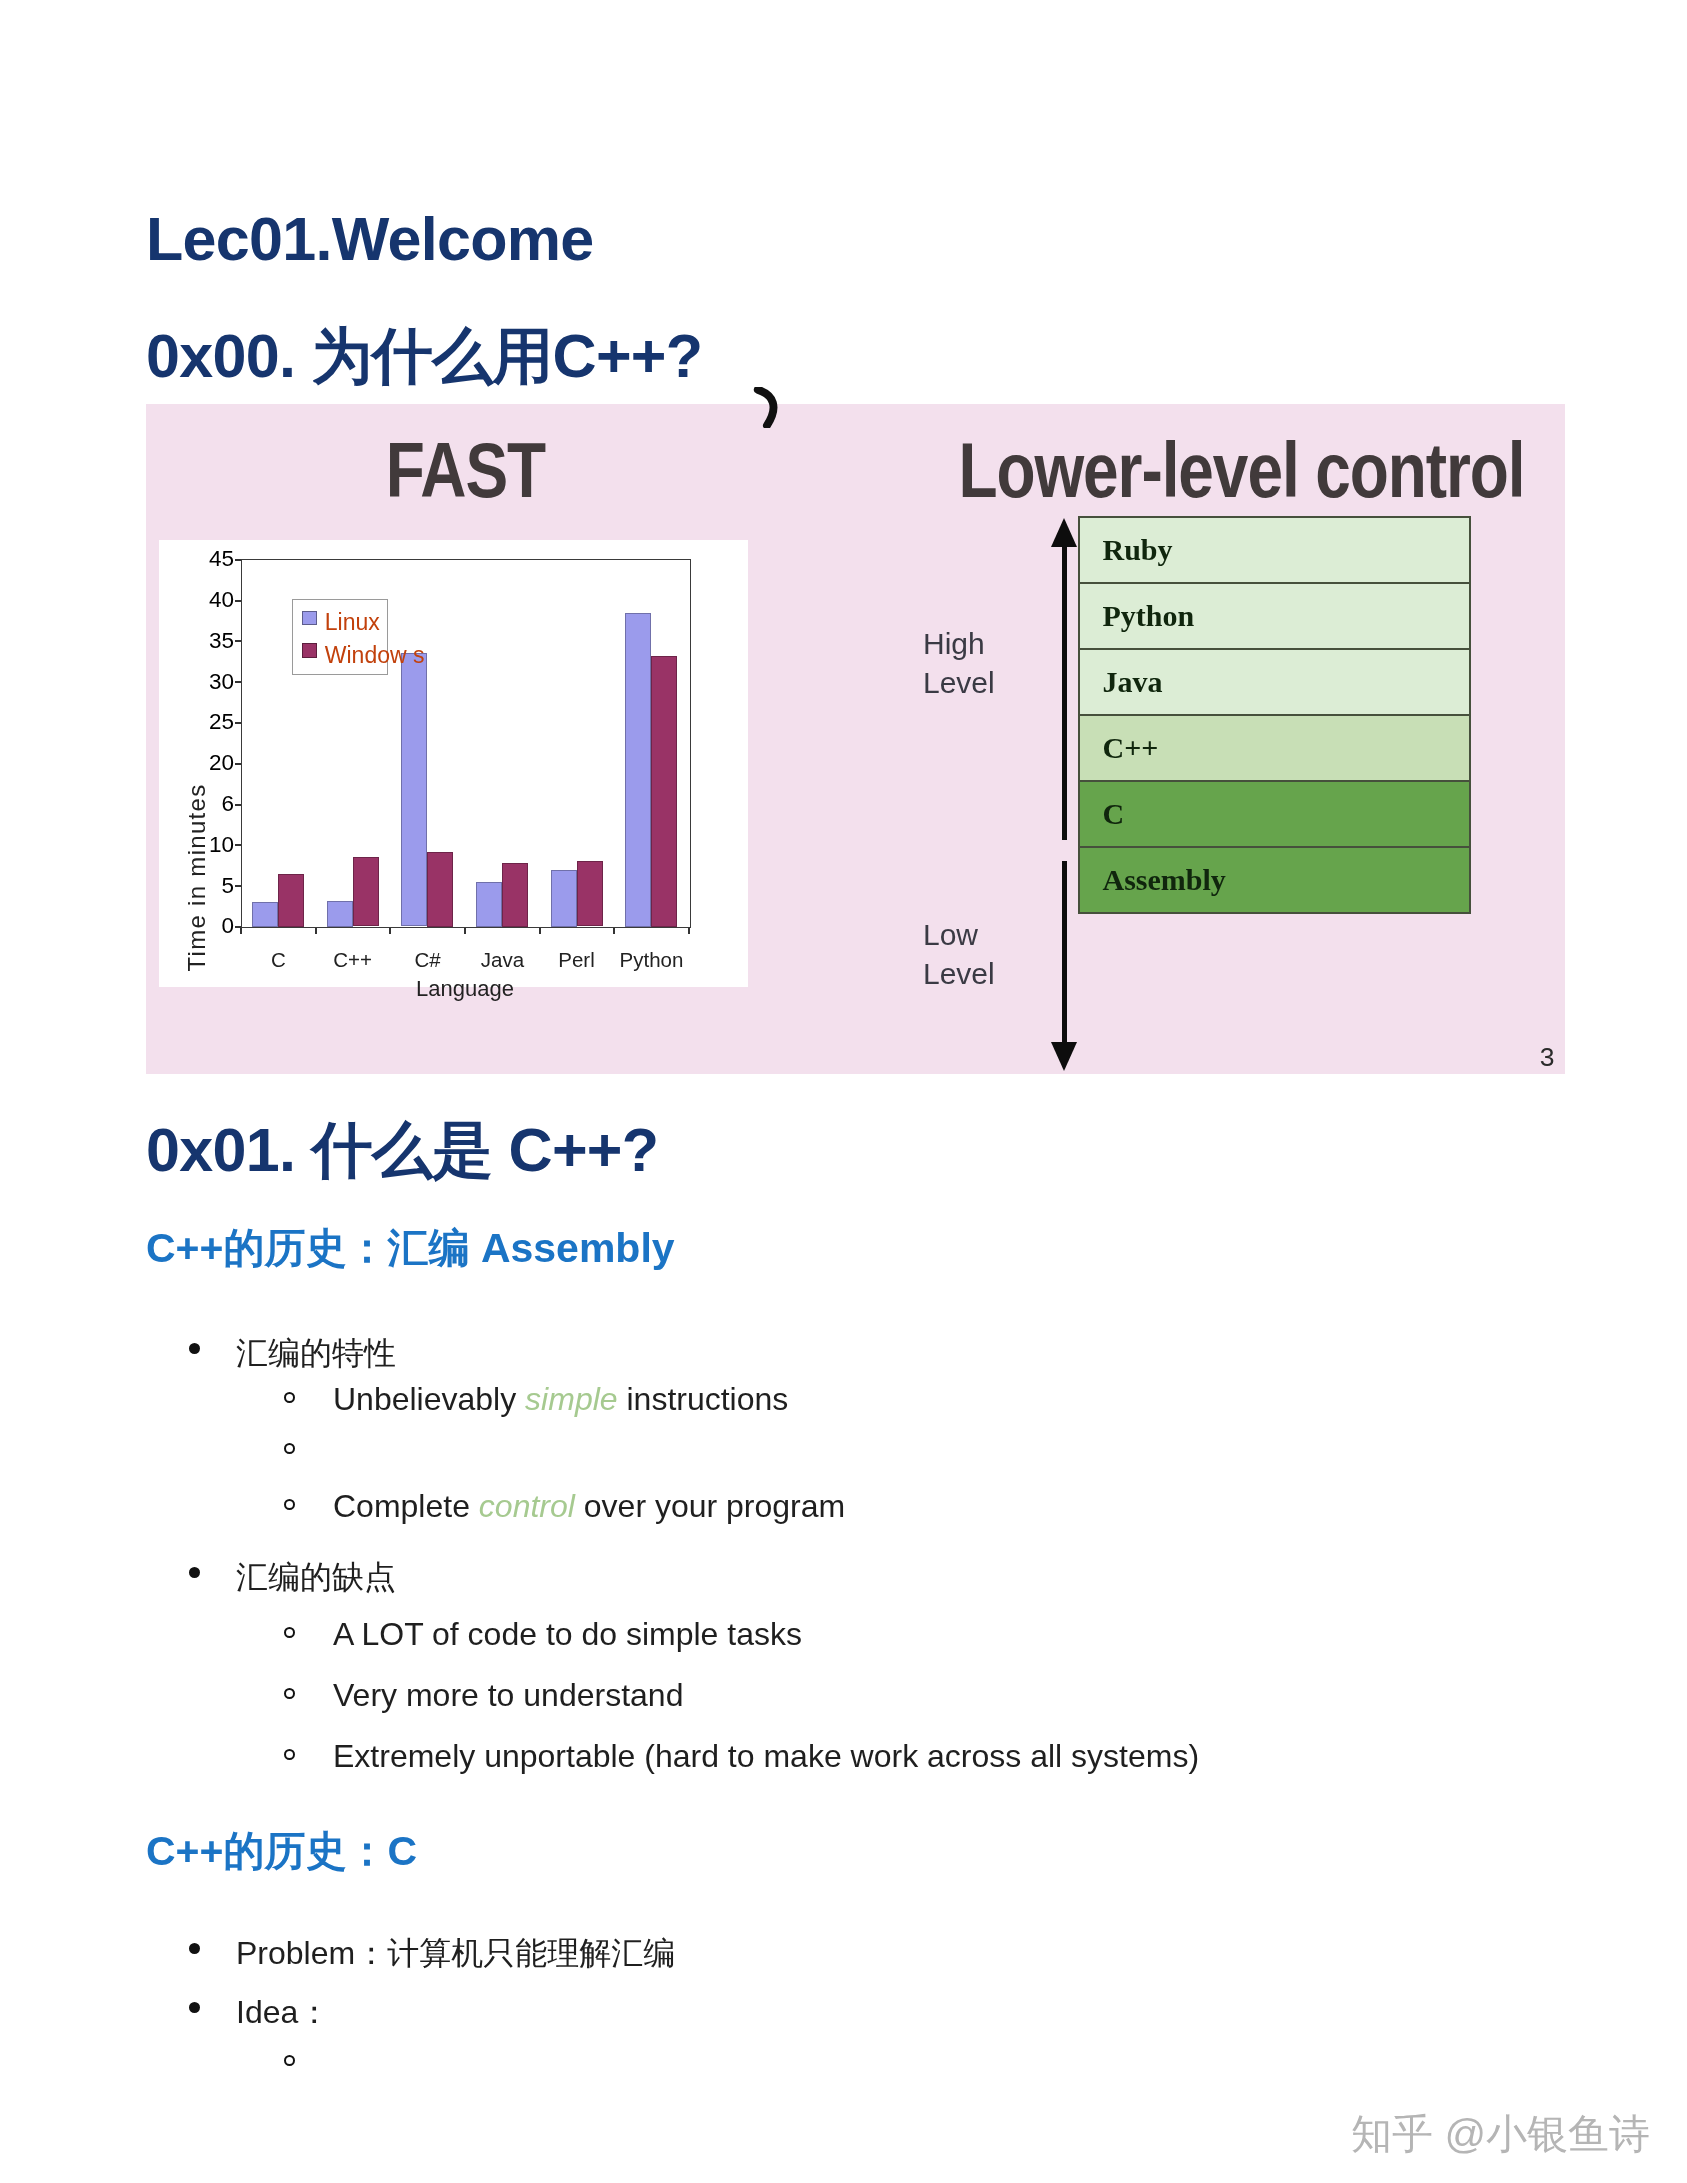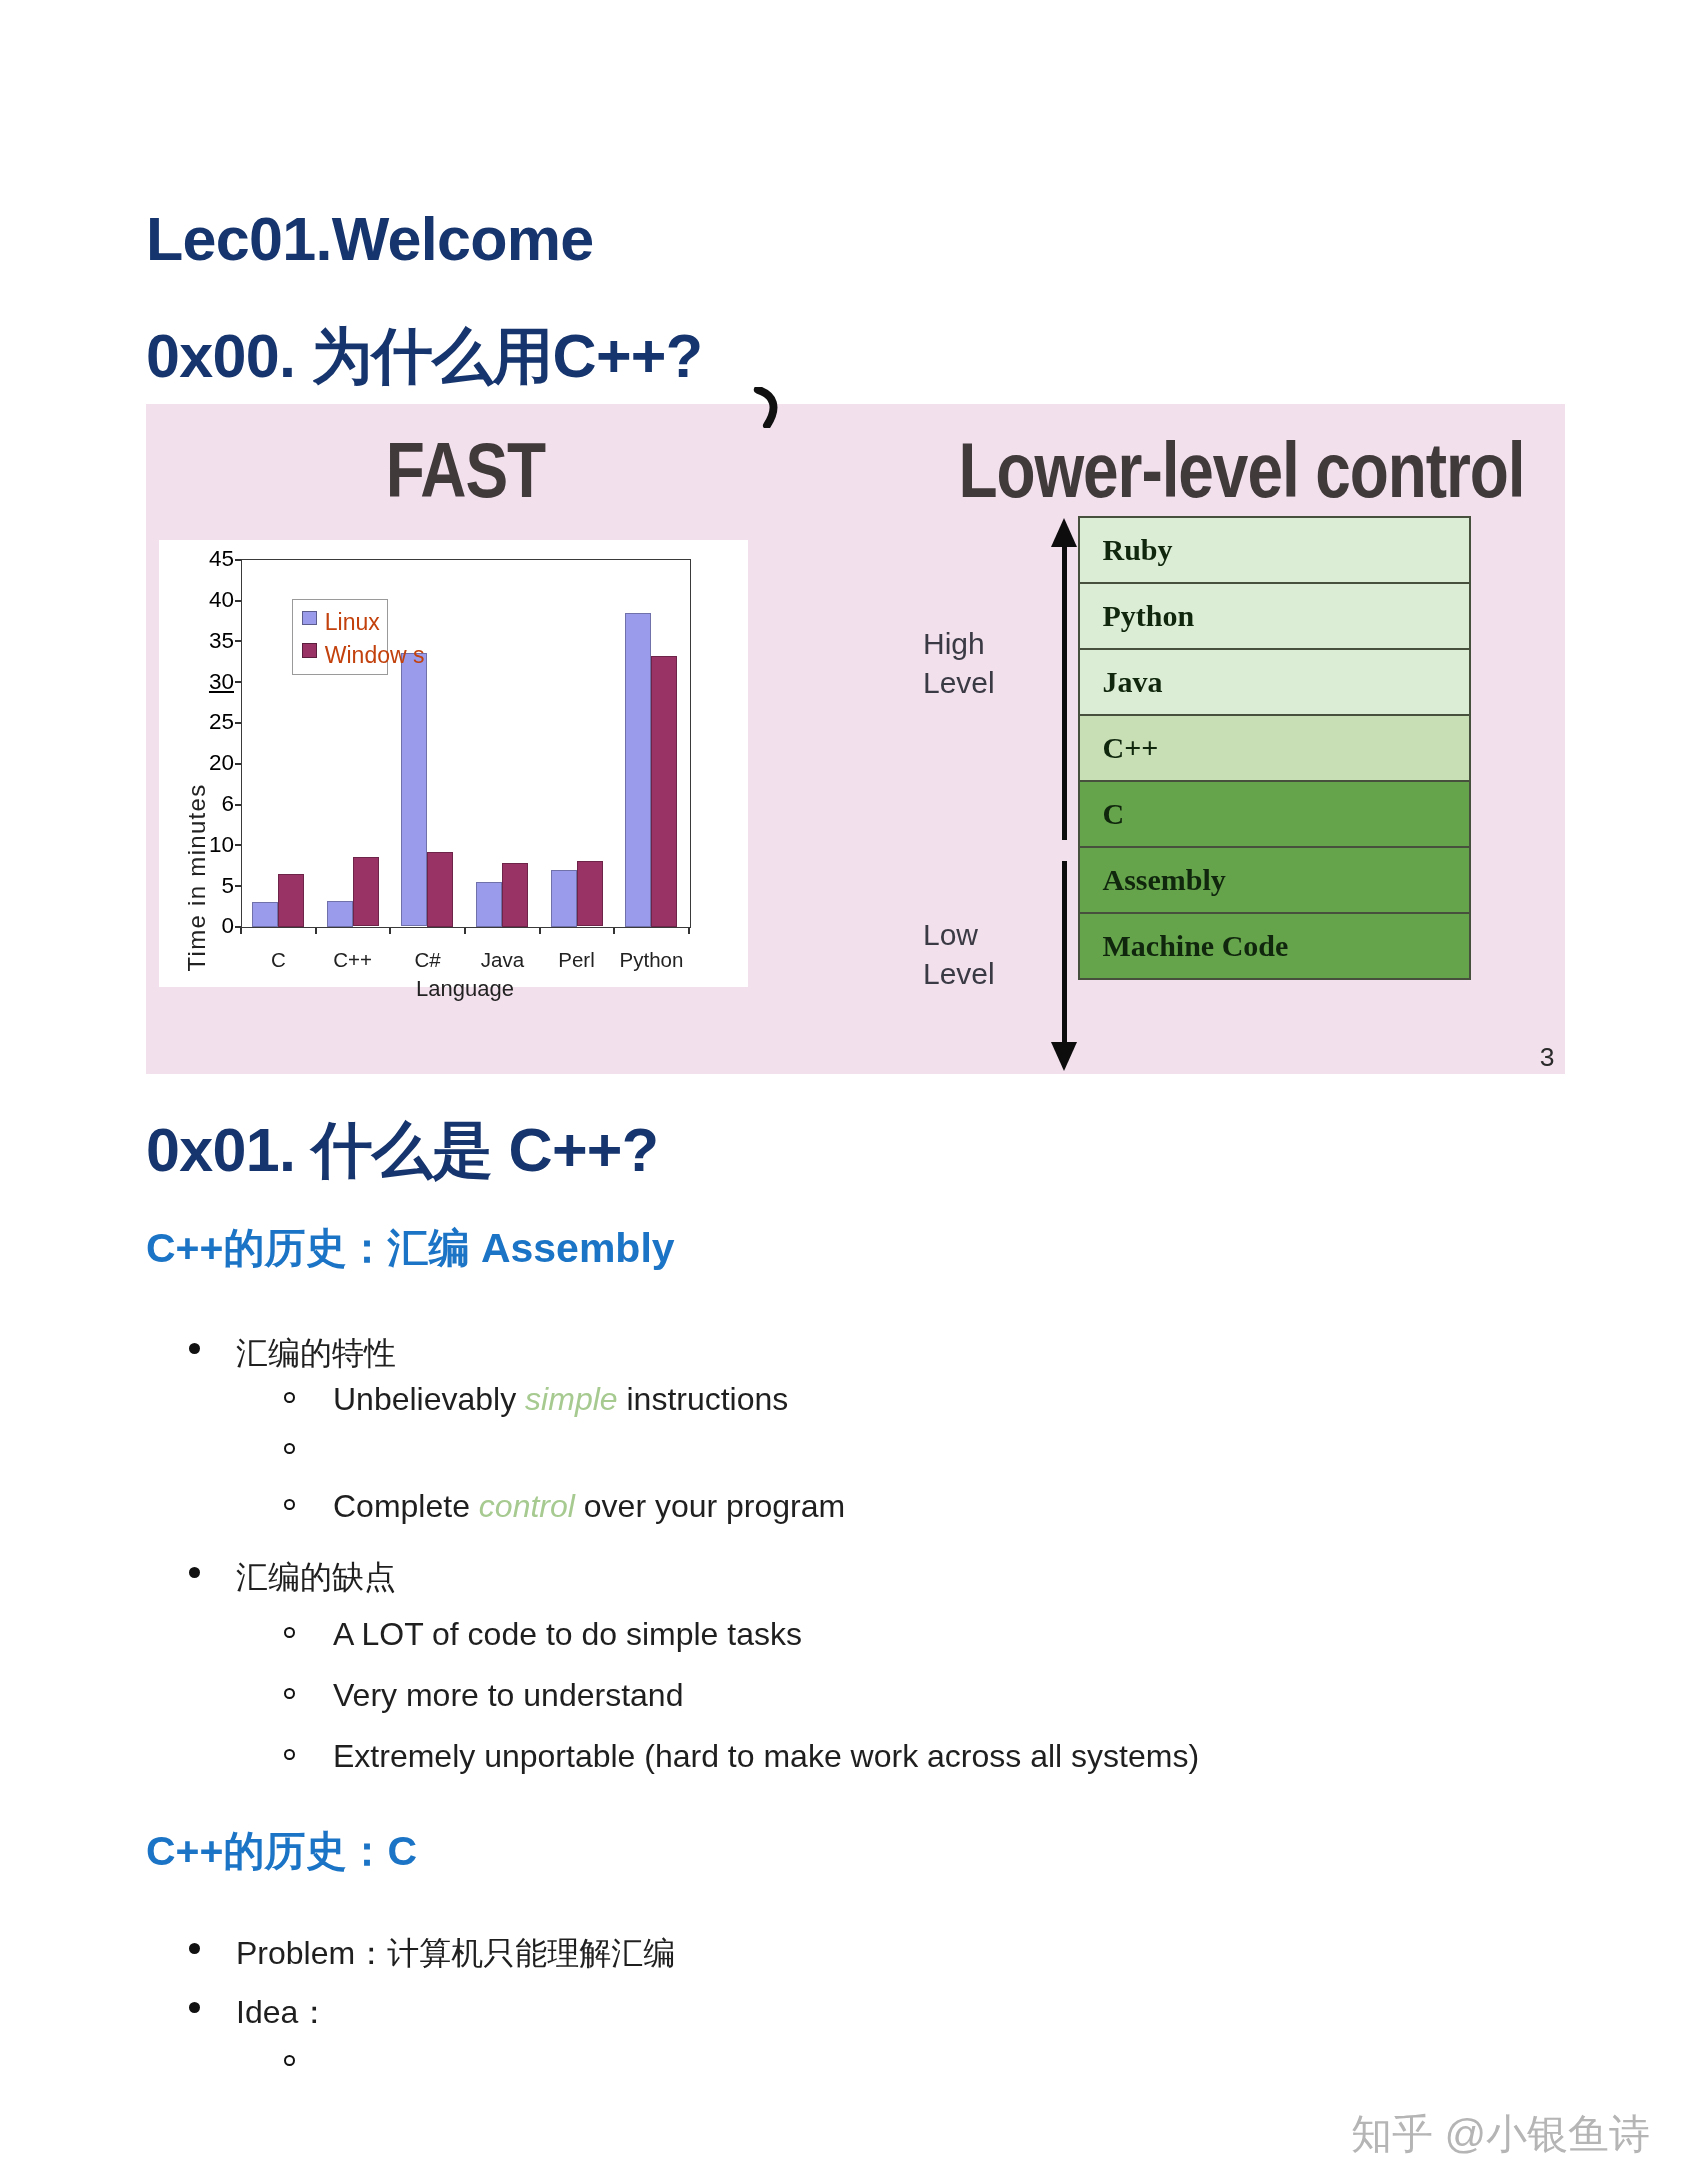--- a/index.html
+++ b/index.html
@@ -76,21 +76,21 @@
       <div class="ytick-label" style="left: 48px; top: 469px;">5</div>
       <div class="ytick-mark" style="left: 89px; top: 481px;"></div>
       <div class="ytick-label" style="left: 48px; top: 428px;">10</div>
       <div class="ytick-mark" style="left: 89px; top: 440px;"></div>
       <div class="ytick-label" style="left: 48px; top: 387px;">6</div>
       <div class="ytick-mark" style="left: 89px; top: 400px;"></div>
       <div class="ytick-label" style="left: 48px; top: 346px;">20</div>
       <div class="ytick-mark" style="left: 89px; top: 359px;"></div>
       <div class="ytick-label" style="left: 48px; top: 305px;">25</div>
       <div class="ytick-mark" style="left: 89px; top: 318px;"></div>
-      <div class="ytick-label" style="left: 48px; top: 265px; text-decoration: underline;">30</div>
+      <div class="ytick-label" style="left: 48px; top: 265px;">30</div>
       <div class="ytick-mark" style="left: 89px; top: 277px;"></div>
       <div class="ytick-label" style="left: 48px; top: 224px;">35</div>
       <div class="ytick-mark" style="left: 89px; top: 236px;"></div>
       <div class="ytick-label" style="left: 48px; top: 183px;">40</div>
       <div class="ytick-mark" style="left: 89px; top: 196px;"></div>
       <div class="ytick-label" style="left: 48px; top: 142px;">45</div>
       <div class="ytick-mark" style="left: 89px; top: 155px;"></div>
       <div class="xtick-mark" style="left: 94px; top: 524px;"></div>
       <div class="xtick-mark" style="left: 169px; top: 524px;"></div>
       <div class="xtick-mark" style="left: 243px; top: 524px;"></div>
@@ -129,21 +129,20 @@
     </div>
   <div id="xlabel" class="abs" style="left:95px;top:572px;width:448px;text-align:center;">Language</div>
 
   <div id="stack" class="abs">
       <div class="lvl-box" style="background: rgb(220, 237, 213);">Ruby</div>
       <div class="lvl-box" style="background: rgb(220, 237, 213);">Python</div>
       <div class="lvl-box" style="background: rgb(220, 237, 213);">Java</div>
       <div class="lvl-box" style="background: rgb(200, 223, 182);">C++</div>
       <div class="lvl-box" style="background: rgb(102, 164, 76);">C</div>
       <div class="lvl-box" style="background: rgb(102, 164, 76);">Assembly</div>
-      <div class="lvl-box" style="background: rgb(102, 164, 76);">Machine Code</div>
     </div>
 
   <div class="arrow-head-up" style="left:905px;top:114px;"></div>
   <div class="arrow-shaft" style="left:916px;top:140px;height:296px;"></div>
   <div class="arrow-shaft" style="left:916px;top:457px;height:183px;"></div>
   <div class="arrow-head-down" style="left:905px;top:638px;"></div>
 
   <div class="abs side-label" style="left:777px;top:220px;">
     <div>High</div>
     <div>Level</div>

